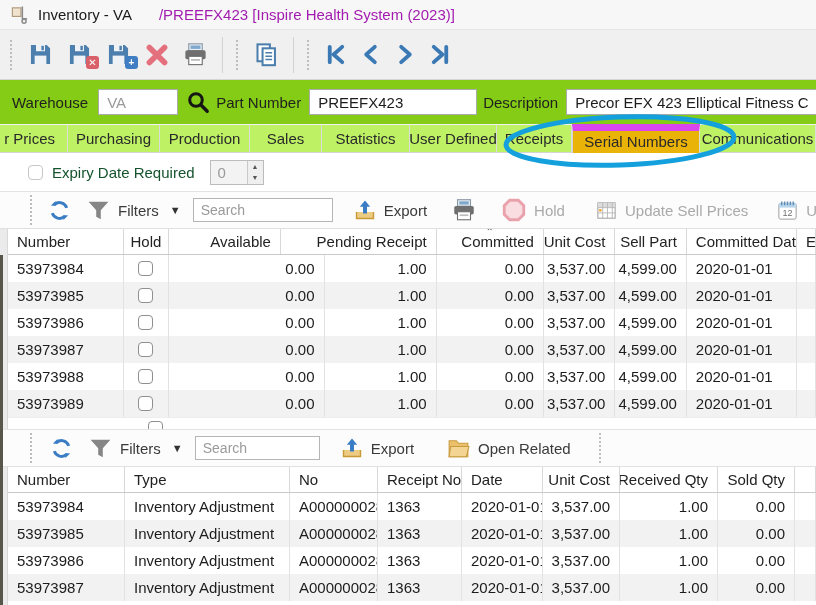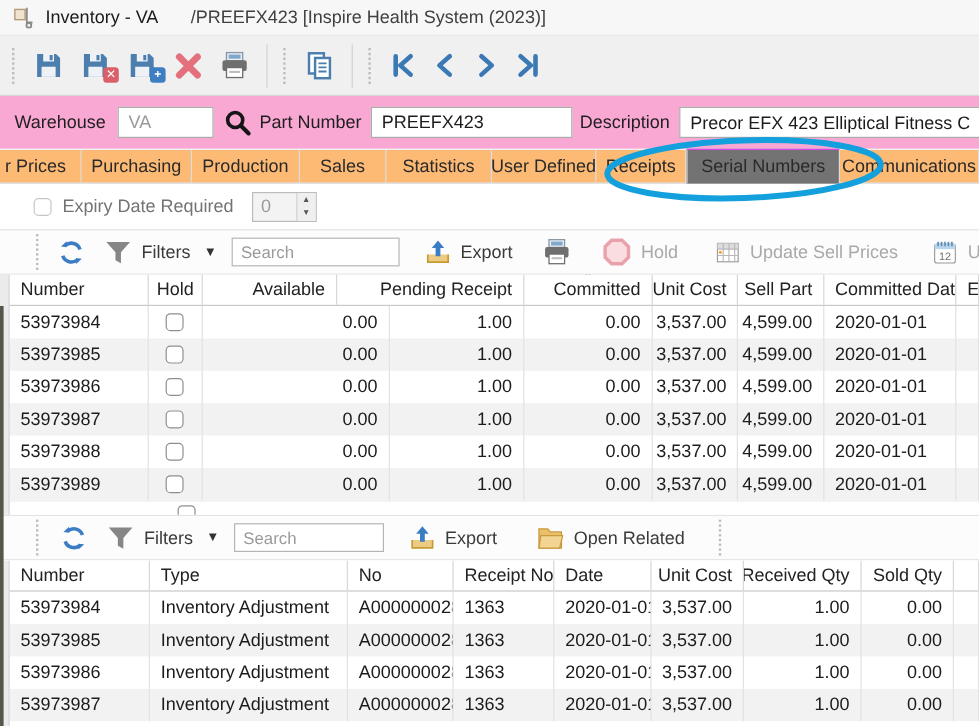--- a/index.html
+++ b/index.html
@@ -2,54 +2,54 @@
 <html><head>
 <meta charset="utf-8">
 <style>
   *{box-sizing:border-box;margin:0;padding:0}
   html,body{width:816px;height:605px;overflow:hidden}
   body{font-family:"Liberation Sans","DejaVu Sans",sans-serif;background:#fff;position:relative;font-size:15px;color:#1c1c1c}
 
   
   .titlebar{height:30px;display:flex;align-items:center;gap:9px;padding-left:10px;background:#f7f7f7;border-bottom:1px solid #e6e6e6}
   .titlebar .t-app{color:#1a1a1a}
-  .titlebar .t-doc{color:#404040;margin-left:18px}
+  .titlebar .t-doc{color:#a21caf;margin-left:18px}
 
   
   .main-toolbar{height:50px;display:flex;align-items:center;background:#f0f0f0;border-bottom:1px solid #d6d6d6;padding-left:4px}
   .grip{width:4px;height:30px;border-left:2px dotted #bdbdbd;margin:0 7px 0 6px}
   .tsep{width:1px;height:36px;background:#d2d2d2;margin:0 7px}
   .tbtn{display:flex;align-items:center;gap:7px;padding:3px 6px;border-radius:3px;position:relative}
   .tbtn .lbl{color:#3a3a3a;white-space:nowrap}
   .tbtn .lbl.dis{color:#a9a9a9}
   .badge{position:absolute;right:0;bottom:2px;width:13px;height:13px;border-radius:3px;color:#fff;font-size:10px;font-weight:bold;line-height:13px;text-align:center}
   .badge.red{background:#d95f68}
   .badge.blue{background:#3f7ec2}
 
   
-  .fields-row{height:44px;display:flex;align-items:center;background:#f9a8d4;padding:0 0 0 12px}
+  .fields-row{height:44px;display:flex;align-items:center;background:#84cc16;padding:0 0 0 12px}
   .f-label{color:#1f1f1f;white-space:nowrap}
   .f-input{height:26px;border:1px solid #ababab;background:#fff;padding:2px 8px;font-size:15px;font-family:inherit;color:#1c1c1c}
   .f-input.gray{color:#9a9a9a}
   #warehouse-input{width:80px;margin-left:10px}
   #partnumber-input{width:168px;margin-left:8px}
   #description-input{flex:1;margin-left:8px;border-right:none}
 
   
   .tabbar{height:29px;background:#f1f1f1;border-bottom:1px solid #d4d4d4;display:flex;align-items:flex-end;position:relative}
-  .tab{height:27px;display:flex;align-items:center;justify-content:center;border-right:1px solid #dcdcdc;color:#2a2a2a;white-space:nowrap;overflow:hidden;background:#fdba74}
-  .tab.active{background:#737373;height:29px;border-top:1px solid #d946ef;border-left:1px solid #d4d4d4;margin-bottom:-1px;padding-bottom:1px}
+  .tab{height:27px;display:flex;align-items:center;justify-content:center;border-right:1px solid #dcdcdc;color:#2a2a2a;white-space:nowrap;overflow:hidden;background:#bef264}
+  .tab.active{background:#eab308;height:29px;border-top:7px solid #d946ef;border-left:1px solid #d4d4d4;margin-bottom:-1px;padding-bottom:1px}
   .tab.partial{justify-content:flex-end;padding-right:12px}
   .annotation-svg{position:absolute;left:500px;top:-12px;width:240px;height:58px;pointer-events:none;z-index:30;overflow:visible}
 
   
   .expiry-row{height:38px;display:flex;align-items:center;background:#fff;padding-left:28px;gap:9px}
   .cbx{width:15px;height:15px;border:1.5px solid #8f8f8f;border-radius:4px;background:#fff;display:inline-block;flex:0 0 auto}
   .cbx.dis{border-color:#c6c6c6}
-  .gray-lbl{color:#737373}
+  .gray-lbl{color:#14532d}
   .dark-lbl{color:#1f1f1f}
   .spin{display:flex;border:1px solid #bcbcbc;background:#f3f3f3;margin-left:6px;height:25px}
   .spin .val{width:36px;padding:3px 7px;color:#9a9a9a}
   .spin .btns{display:flex;flex-direction:column;border-left:1px solid #c9c9c9;width:16px}
   .spin .sb{flex:1;font-size:7px;line-height:11px;text-align:center;color:#555;background:#efefef}
 
   
   .gtoolbar{height:38px;display:flex;align-items:center;background:#fcfcfc;border-top:1px solid #e3e3e3;border-bottom:1px solid #e0e0e0;padding-left:24px;gap:4px}
   .search-box{width:140px;height:24px;border:1px solid #b5b5b5;background:#fff;padding:2px 7px;font-size:14px;font-family:inherit;color:#1c1c1c;margin:0 10px 0 2px}
   .search-box::placeholder{color:#9a9a9a}

